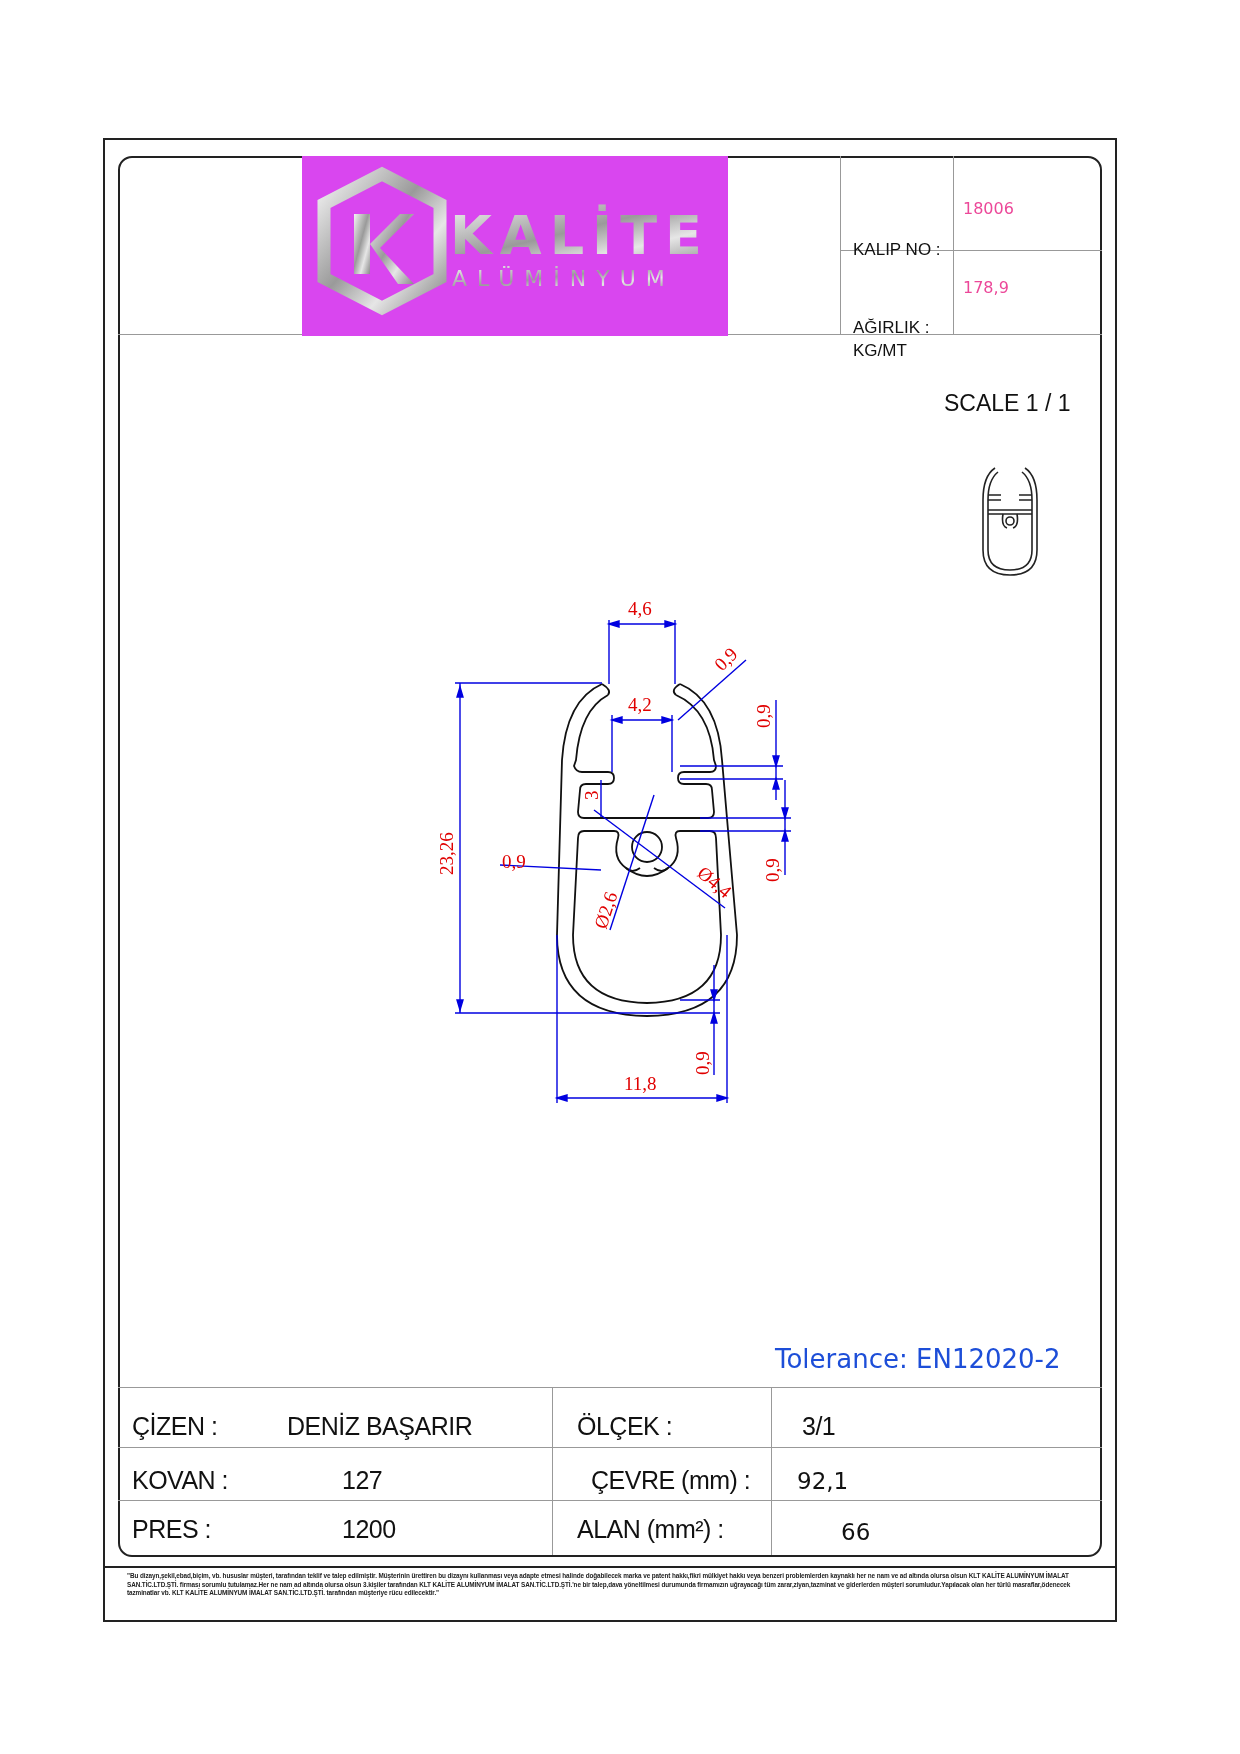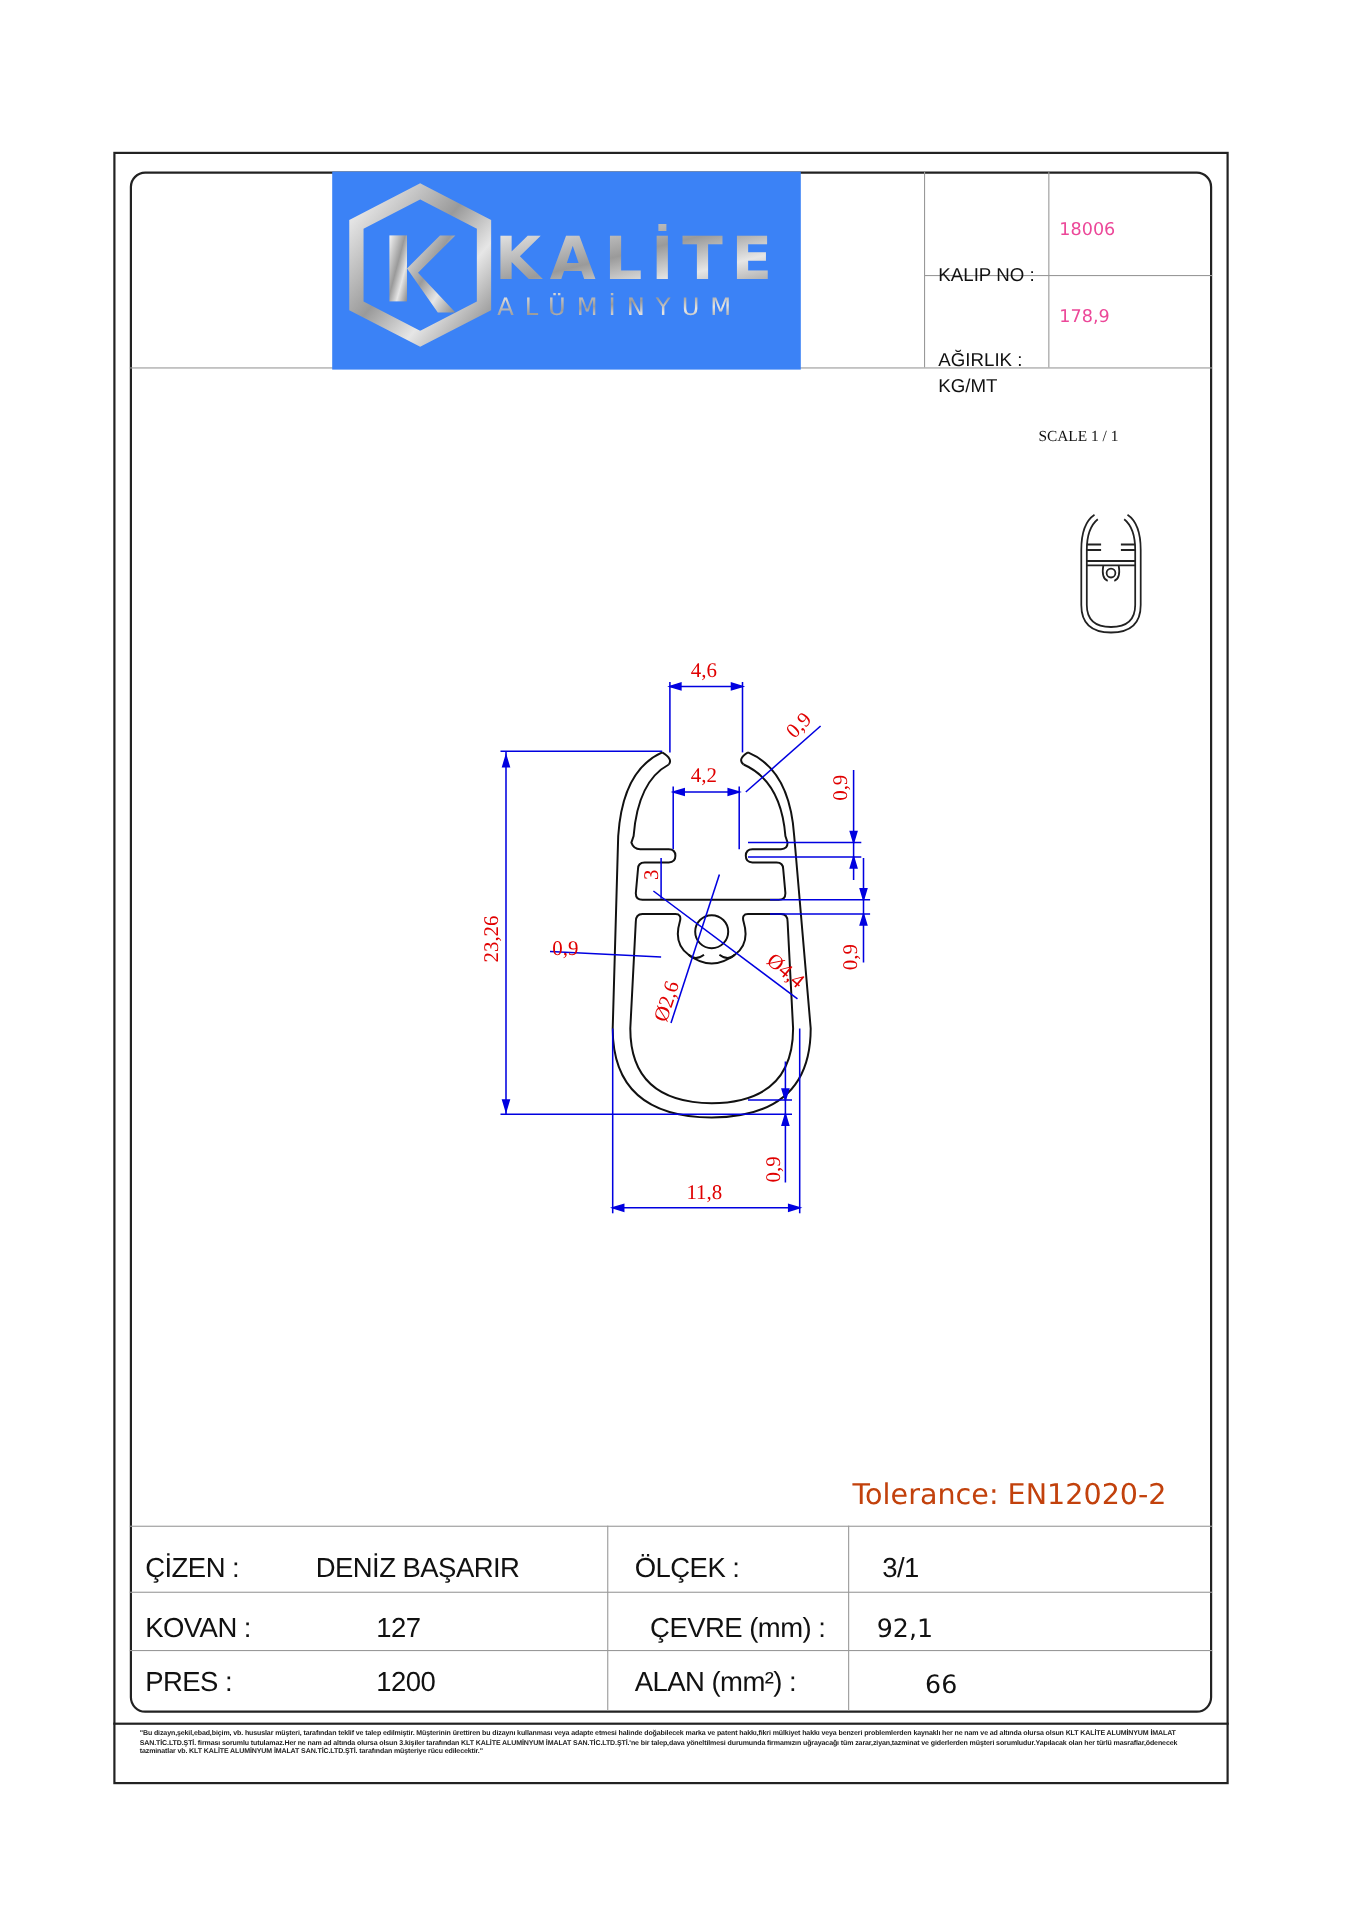--- a/index.html
+++ b/index.html
@@ -1,25 +1,25 @@
 <!DOCTYPE html>
 <html><head>
 <meta charset="utf-8">
 <style>
   html,body{margin:0;padding:0;background:#fff;}
   body{width:1240px;height:1754px;position:relative;overflow:hidden;font-family:"Liberation Sans",sans-serif;color:#111;}
   .outer{position:absolute;left:103px;top:138px;width:1014px;height:1484px;border:2px solid #222;box-sizing:border-box;}
   .inner{position:absolute;left:118px;top:156px;width:984px;height:1401px;border:2px solid #222;border-radius:14px;box-sizing:border-box;}
   .hline{position:absolute;height:0;border-top:1.5px solid #999;}
   .vline{position:absolute;width:0;border-left:1.5px solid #999;}
-  .logo{position:absolute;left:302px;top:156px;width:426px;height:180px;background:#3b82f6;}
+  .logo{position:absolute;left:302px;top:156px;width:426px;height:180px;background:#d946ef;}
   .lbl{position:absolute;font-size:17px;color:#111;margin-top:44px;}
   .val{position:absolute;font-family:"DejaVu Sans",sans-serif;font-size:16px;color:#ec4899;}
-  .scale{position:absolute;left:944px;top:390px;font-family:Liberation Serif, serif;font-size:14px;}
-  .tol{position:absolute;left:775px;top:1344px;font-family:"DejaVu Sans",sans-serif;font-size:26px;color:#c2410c;}
+  .scale{position:absolute;left:944px;top:390px;font-family:Liberation Sans, sans-serif;font-size:23px;}
+  .tol{position:absolute;left:775px;top:1344px;font-family:"DejaVu Sans",sans-serif;font-size:26px;color:#1d4ed8;}
   .tcell{position:absolute;font-size:25px;color:#111;letter-spacing:-0.5px;}
   .tval{position:absolute;font-family:"DejaVu Sans",sans-serif;font-size:23px;color:#111;}
   .disc{position:absolute;left:127px;top:1572px;width:960px;font-size:6.4px;line-height:8.5px;color:#222;font-weight:bold;letter-spacing:-0.1px;}
   .dim{font-family:"Liberation Serif",serif;fill:#e00000;font-size:19px;}
 </style>
 </head>
 <body>
 
 <div class="outer"></div>
 <div class="inner"></div>

